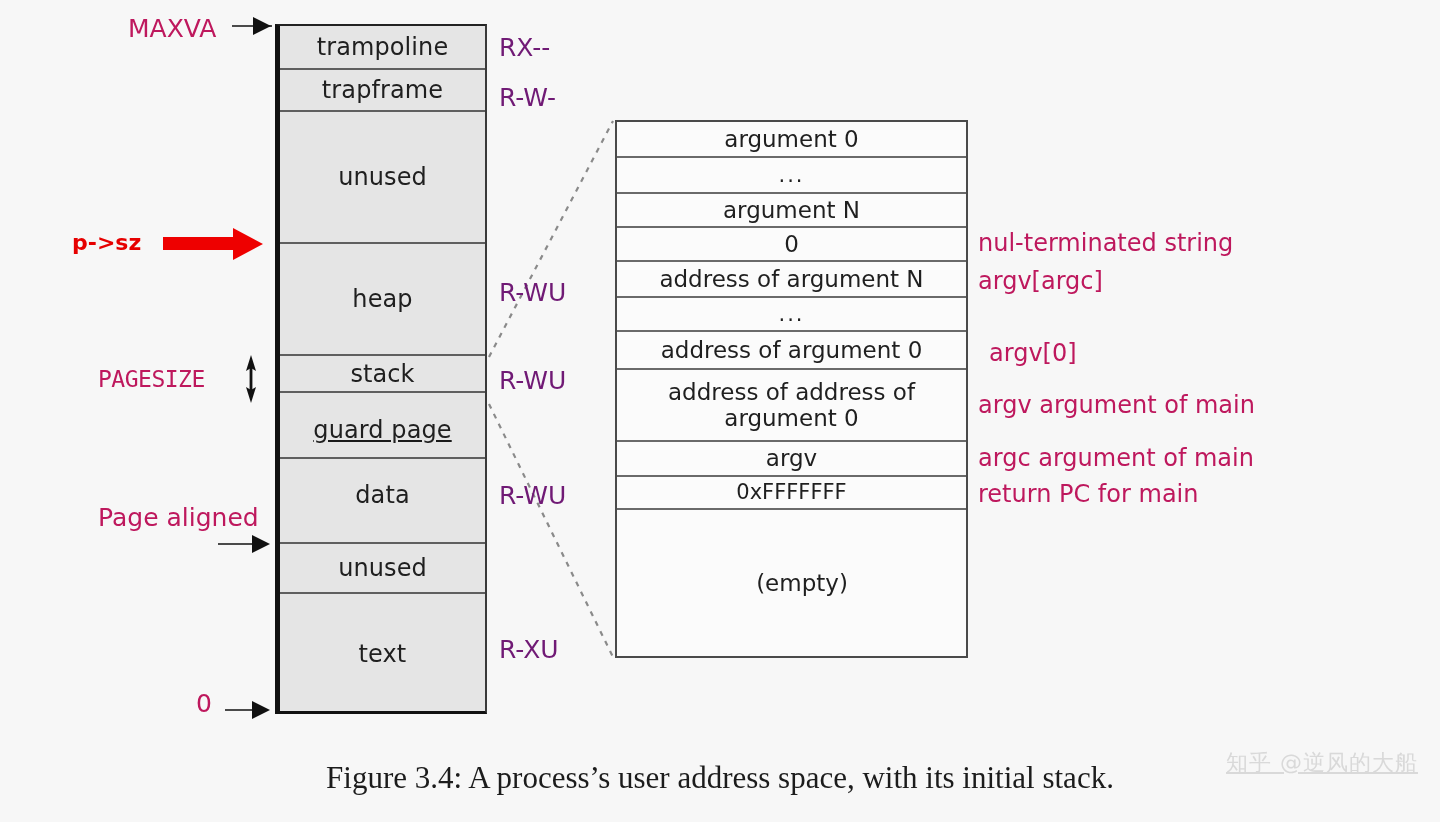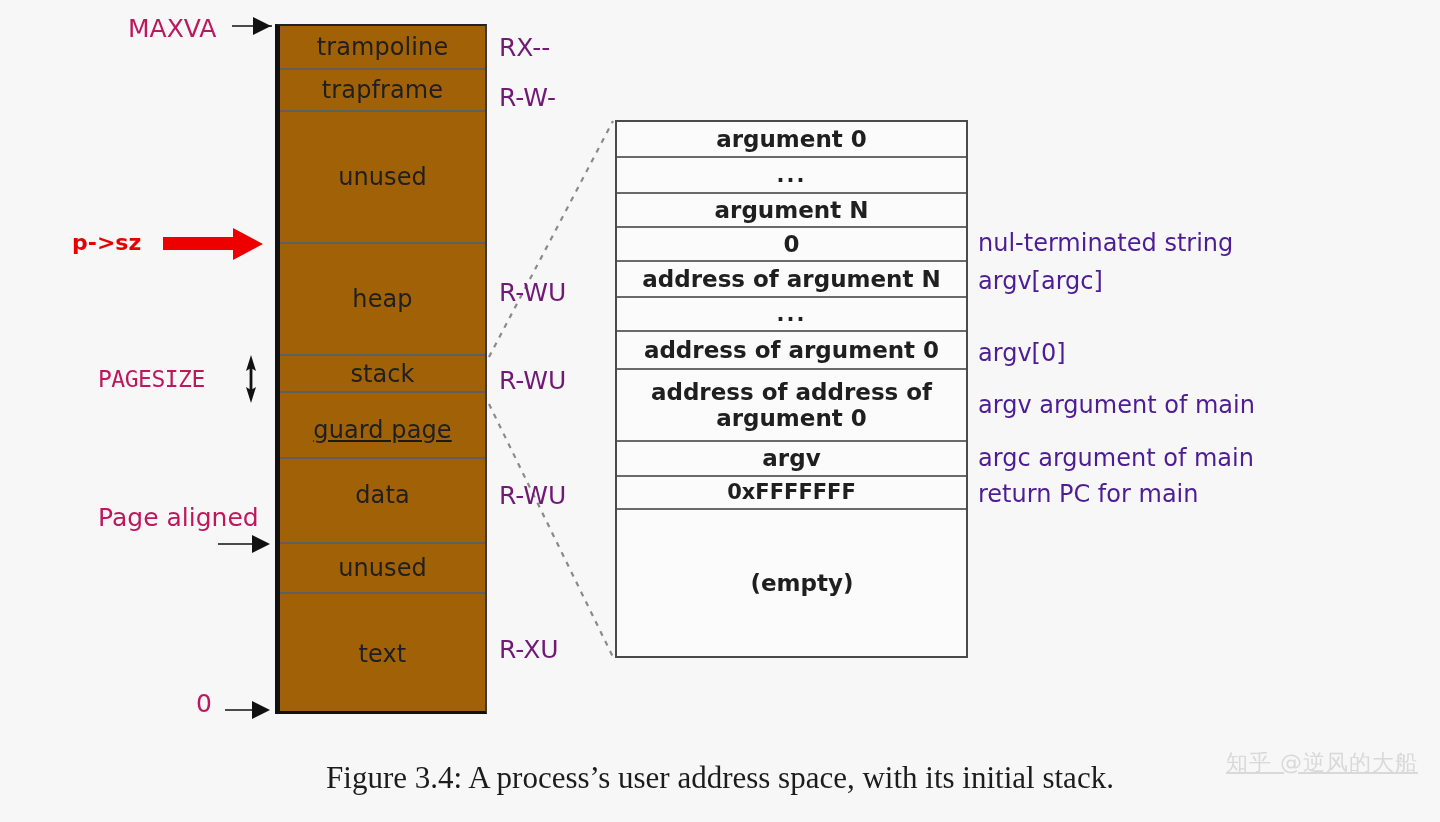--- a/index.html
+++ b/index.html
@@ -28,21 +28,21 @@
     position: absolute;
     left: 275px;
     top: 24px;
     width: 212px;
     height: 690px;
     box-sizing: border-box;
     border-left: 5px solid #111;
     border-right: 2px solid #3a3a3a;
     border-top: 2px solid #222;
     border-bottom: 3px solid #111;
-    background: #a16207;
+    background: #e5e5e5;
   }
   .mem-row {
     position: absolute;
     left: 0;
     width: 100%;
     box-sizing: border-box;
     border-bottom: 2px solid #5f5f5f;
     display: flex;
     align-items: center;
     justify-content: center;
@@ -130,21 +130,20 @@
   
   #stack-box {
     position: absolute;
     left: 615px;
     top: 120px;
     width: 353px;
     height: 538px;
     box-sizing: border-box;
     border: 2px solid #4a4a4a;
     background: #fbfbfb;
-    font-weight: bold;
   }
   .stk-row {
     position: absolute;
     left: 0;
     width: 100%;
     box-sizing: border-box;
     border-bottom: 2px solid #6a6a6a;
     display: flex;
     align-items: center;
     justify-content: center;
@@ -158,21 +157,21 @@
     padding: 0 6px;
   }
   .stk-label.small { font-size: 21px; }
   .stk-label.dots { font-size: 21px; letter-spacing: 2px; }
 
   
   .stk-note {
     position: absolute;
     left: 978px;
     font-size: 24px;
-    color: #4c1d95;
+    color: #be185d;
     white-space: nowrap;
   }
 
   
   #connectors {
     position: absolute;
     left: 0; top: 0;
     width: 1440px; height: 822px;
     pointer-events: none;
   }
@@ -303,21 +302,21 @@
     <div class="stk-row" style="top:355px; height:33px;">
       <span class="stk-label small">0xFFFFFFF</span>
     </div>
     <div class="stk-row" style="top:388px; height:146px;">
       <span class="stk-label">(empty)</span>
     </div>
   </div>
 
   <div class="stk-note" style="top:229px;">nul-terminated string</div>
   <div class="stk-note" style="top:267px;">argv[argc]</div>
-  <div class="stk-note" style="top:339px;">argv[0]</div>
+  <div class="stk-note" style="top:339px;margin-left:11px;">argv[0]</div>
   <div class="stk-note" style="top:444px;">argc argument of main</div>
   <div class="stk-note" style="top:391px;">argv argument of main</div>
   <div class="stk-note" style="top:480px;">return PC for main</div>
 
   <div id="caption">Figure 3.4: A process’s user address space, with its initial stack.</div>
   <div id="watermark">知乎 @逆风的大船</div>
 
 </div>
 
 </body></html>

